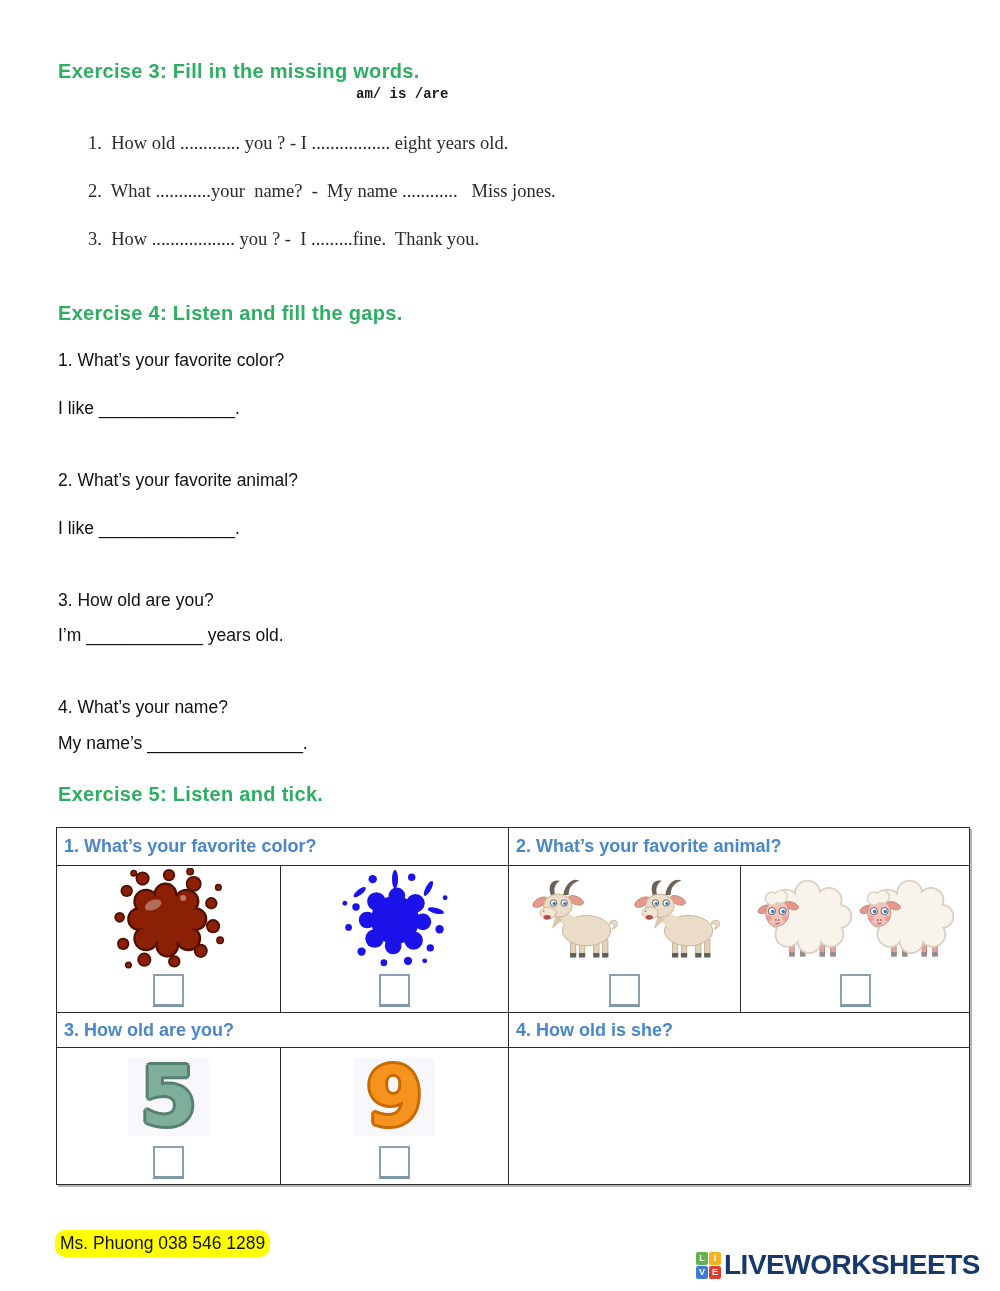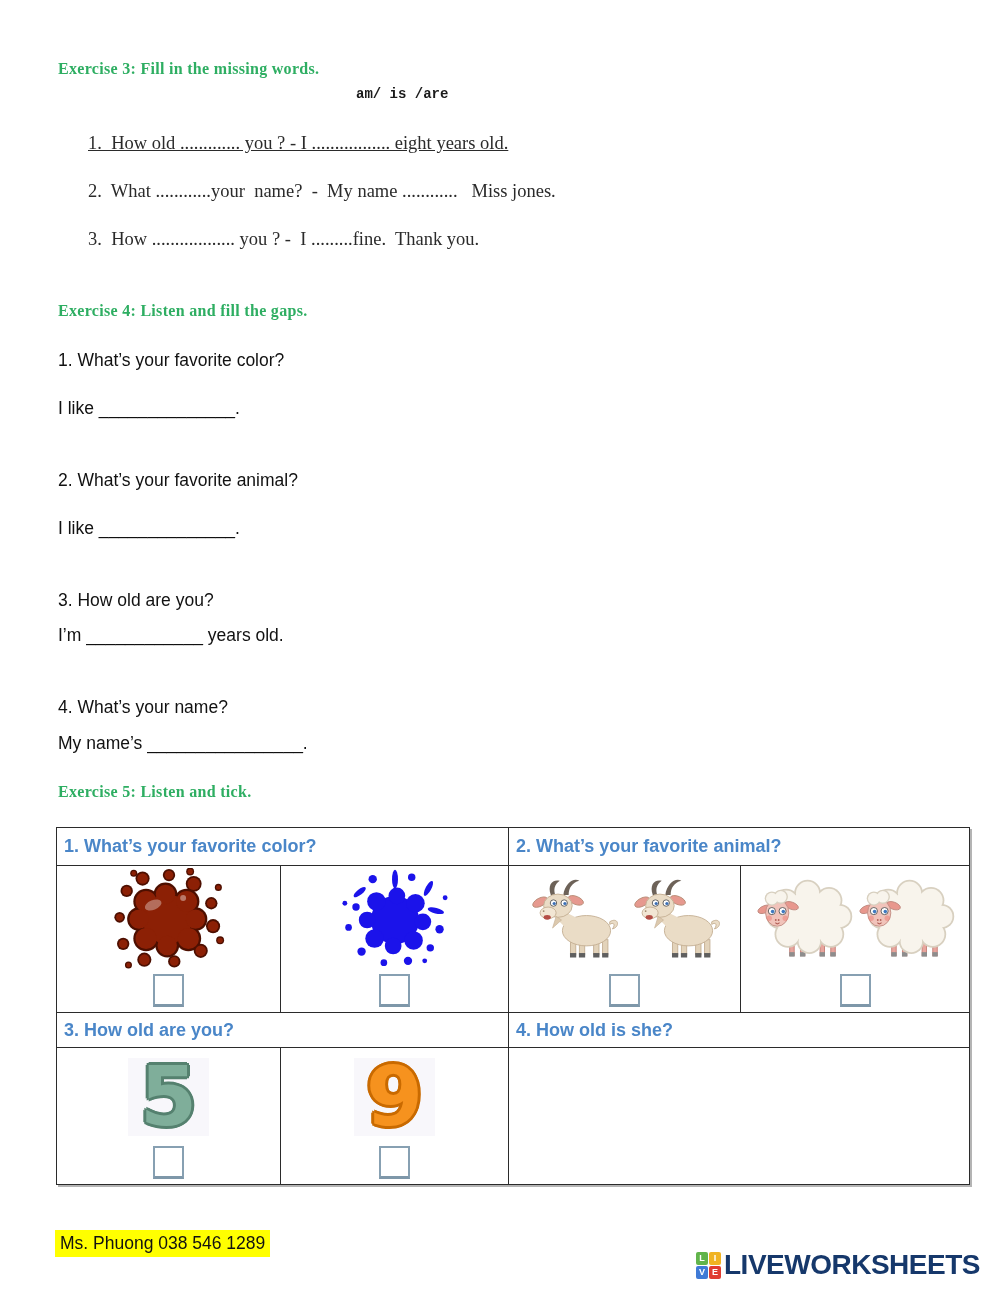--- a/index.html
+++ b/index.html
@@ -1,19 +1,19 @@
 <!DOCTYPE html>
 <html><head>
 <meta charset="utf-8">
 <style>
   html,body{margin:0;padding:0;background:#ffffff;}
   body{width:1000px;height:1291px;position:relative;font-family:"Liberation Sans",sans-serif;color:#1a1a1a;overflow:hidden;}
   .abs{position:absolute;}
   
-  .green-title{font-size:16px;font-weight:bold;letter-spacing:.3px;font-family:Liberation Serif, serif;}
+  .green-title{font-size:20px;font-weight:bold;letter-spacing:.3px;font-family:Liberation Sans, sans-serif;}
   
   .ex3-sub{font-family:Liberation Mono, monospace;font-weight:bold;font-size:14px;}
   .ex3-item{font-family:"Liberation Serif",serif;font-size:18.5px;color:#2b2b2b;white-space:pre-wrap;}
   
   .line{font-size:17.5px;color:#111;}
   
   .tick-table{display:grid;grid-template-columns:224px 228px 232px 228px;grid-template-rows:38px 147px 35px 136px;
     border:1px solid #2b2b2b;box-shadow:2px 2px 0 #b4b4b4;background:#fff;}
   .th{display:flex;align-items:center;padding-left:7px;font-weight:bold;font-size:18px;}
   .td{display:flex;flex-direction:column;align-items:center;justify-content:flex-end;padding-bottom:5px;overflow:hidden;}
@@ -33,21 +33,21 @@
   .logo{display:flex;align-items:center;gap:3px;}
   .lw-icon{display:grid;grid-template-columns:12px 12px;grid-template-rows:13px 13px;gap:1px;}
   .sq{display:flex;align-items:center;justify-content:center;color:#fff;font-size:9px;font-weight:bold;border-radius:2px;font-family:"Liberation Sans",sans-serif;}
   .lw-text{font-size:28px;font-weight:800;letter-spacing:-.5px;font-family:Liberation Sans, sans-serif;}
 </style>
 </head>
 <body>
 
 <div class="abs green-title" style="left: 58px; top: 60px; color: rgb(46, 174, 98);">Exercise 3: Fill in the missing words.</div>
 <div class="abs ex3-sub" style="left:356px;top:86px;">am/ is /are</div>
-<div class="abs ex3-item" style="left:88px;top:133px;text-decoration:underline;">1.  How old ............. you ? - I ................. eight years old.</div>
+<div class="abs ex3-item" style="left:88px;top:133px;">1.  How old ............. you ? - I ................. eight years old.</div>
 <div class="abs ex3-item" style="left:88px;top:181px;">2.  What ............your  name?  -  My name ............   Miss jones.</div>
 <div class="abs ex3-item" style="left:88px;top:229px;">3.  How .................. you ? -  I .........fine.  Thank you.</div>
 
 <div class="abs green-title" style="left: 58px; top: 302px; color: rgb(46, 174, 98);">Exercise 4: Listen and fill the gaps.</div>
 
 <div class="abs line" style="left:58px;top:350px;">1. What’s your favorite color?</div>
 <div class="abs line" style="left:58px;top:398px;">I like ______________.</div>
 
 <div class="abs line" style="left:58px;top:470px;">2. What’s your favorite animal?</div>
 <div class="abs line" style="left:58px;top:518px;">I like ______________.</div>
@@ -342,21 +342,21 @@
     <div class="cb"></div>
   </div>
   <div class="td br numtile" style="--fill: #f6921e; --edge: #c96a00;">
     <div class="art">
         <div class="num">9</div>
       </div>
     <div class="cb"></div>
   </div>
 </div>
 
-<div class="abs credit" style="left: 55px; top: 1230px; background-color: rgb(255, 255, 0);">Ms. Phuong 038 546 1289</div>
+<div class="abs credit" style="left: 55px; top: 1230px; background-color: rgb(255, 255, 0); border-radius: 10px;">Ms. Phuong 038 546 1289</div>
 
 <div class="abs logo" style="left:696px;top:1249px;">
   <span class="lw-icon">
     <span class="sq" style="background-color: rgb(97, 180, 75);">L</span>
     <span class="sq" style="background-color: rgb(240, 179, 34);">I</span>
     <span class="sq" style="background-color: rgb(63, 122, 214);">V</span>
     <span class="sq" style="background-color: rgb(224, 60, 49);">E</span>
   </span>
   <span class="lw-text" style="color: rgb(22, 56, 107);">LIVEWORKSHEETS</span>
 </div>

